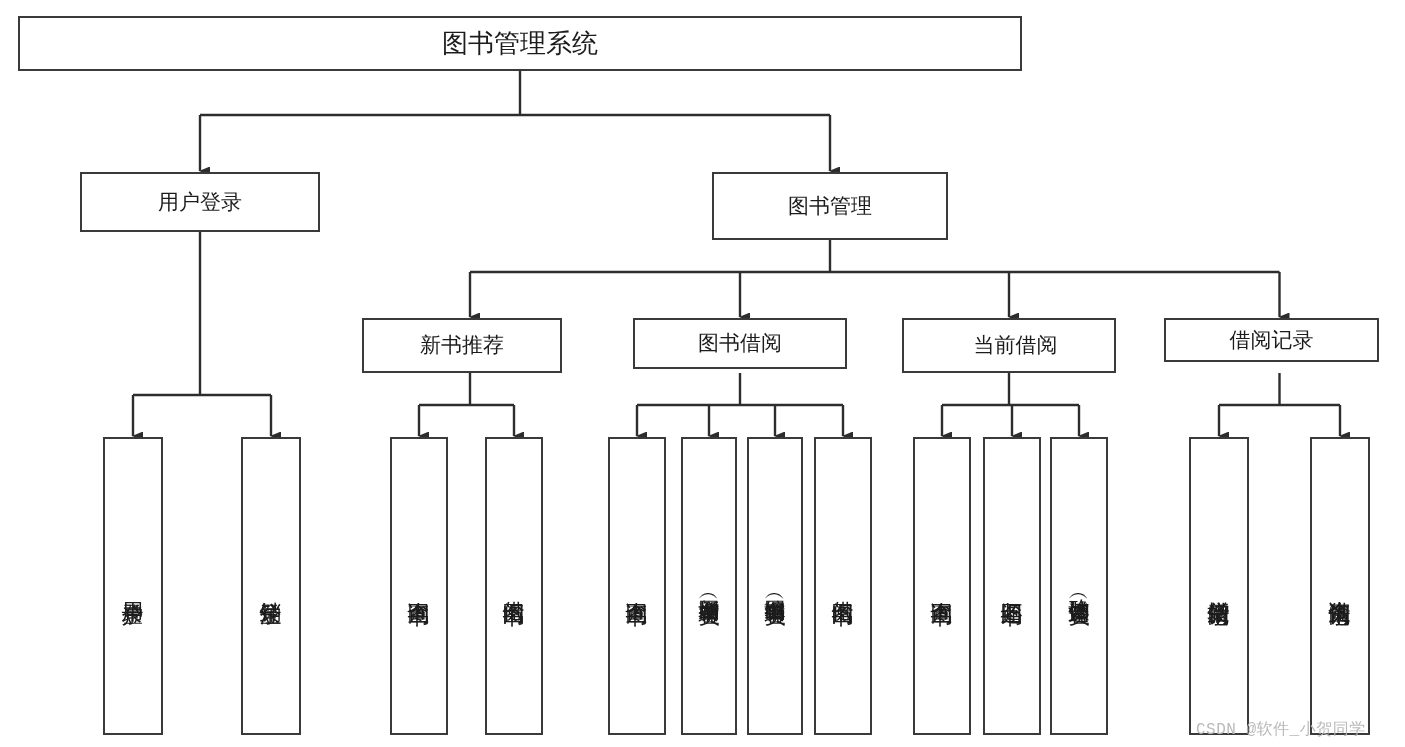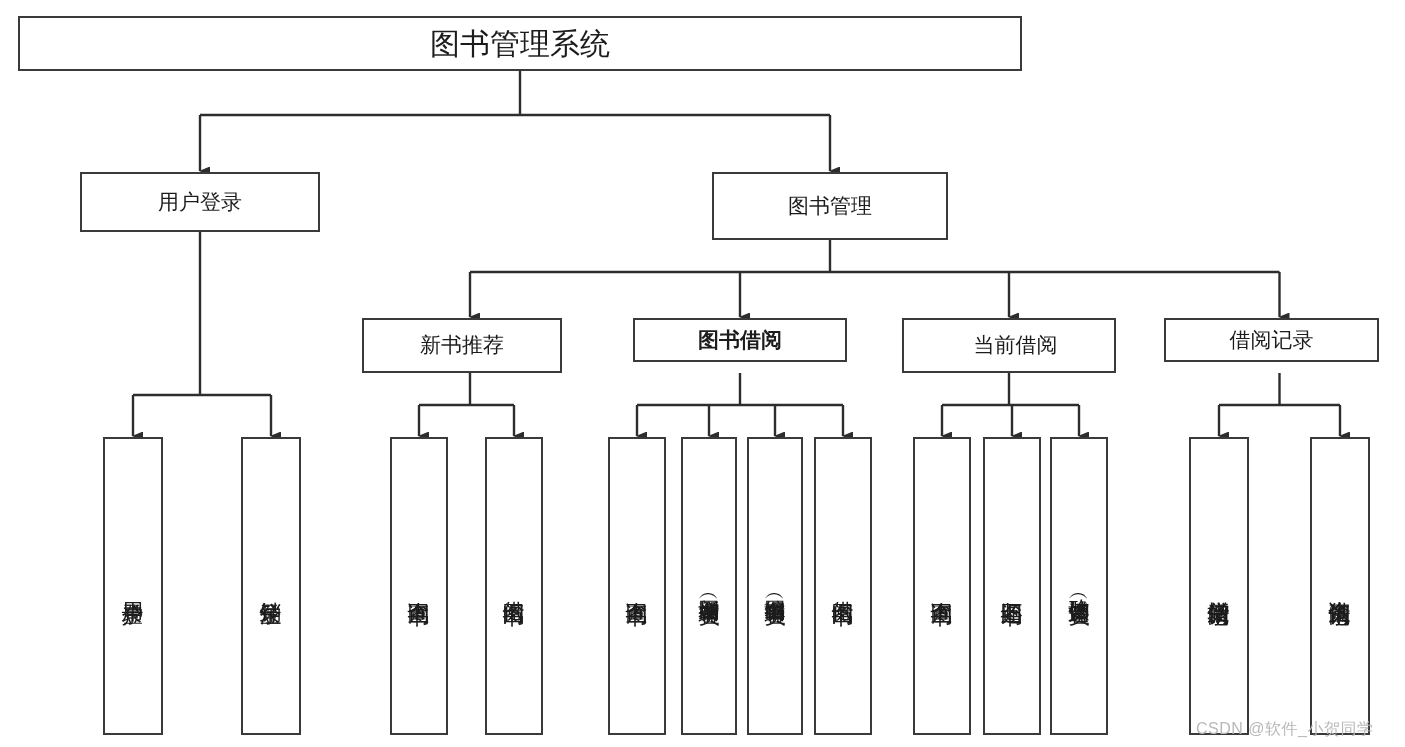--- a/index.html
+++ b/index.html
@@ -7,21 +7,21 @@
   body{font-family:"Liberation Sans","DejaVu Sans",sans-serif;}
   #stage{position:relative;width:1405px;height:747px;background:#ffffff;overflow:hidden;}
   #wires{position:absolute;left:0;top:0;width:1405px;height:747px;pointer-events:none;}
 
   .node{position:absolute;box-sizing:border-box;background:#ffffff;
         border:2px solid #3a3a3a;display:flex;align-items:center;justify-content:center;}
   .node .lbl{color:#1c1c1c;line-height:1.18;text-align:center;white-space:pre-wrap;}
 
   
   .node.h .lbl{font-size:21px;}
-  .node.root .lbl{font-size:30px;}
+  .node.root .lbl{font-size:26px;}
 
   
   .node.v{align-items:center;justify-content:center;padding:6px 0;}
   .node.v .lbl{
       writing-mode:vertical-rl;
       text-orientation:upright;
       -webkit-writing-mode:vertical-rl;
       font-size:22px;
       letter-spacing:1px;
       line-height:1.05;
@@ -84,21 +84,21 @@
       </div>
       <div class="node h" style="left: 80px; top: 172px; width: 240px; height: 60px;">
         <span class="lbl">用户登录</span>
       </div>
       <div class="node h" style="left: 712px; top: 172px; width: 236px; height: 68px;">
         <span class="lbl">图书管理</span>
       </div>
       <div class="node h" style="left: 362px; top: 318px; width: 200px; height: 55px;">
         <span class="lbl">新书推荐</span>
       </div>
-      <div class="node h" style="left: 633px; top: 318px; width: 214px; height: 44px; font-weight: bold;">
+      <div class="node h" style="left: 633px; top: 318px; width: 214px; height: 51px;">
         <span class="lbl">图书借阅</span>
       </div>
       <div class="node h" style="left: 902px; top: 318px; width: 214px; height: 55px; padding-left: 13px;">
         <span class="lbl">当前借阅</span>
       </div>
       <div class="node h" style="left: 1164px; top: 318px; width: 215px; height: 44px;">
         <span class="lbl">借阅记录</span>
       </div>
       <div class="node v" style="left: 103px; top: 437px; width: 60px; height: 298px;">
         <span class="lbl">用户登录</span>
@@ -134,14 +134,14 @@
         <span class="lbl">确认归还（管理员）</span>
       </div>
       <div class="node v" style="left: 1189px; top: 437px; width: 60px; height: 298px;">
         <span class="lbl">新增借阅记录</span>
       </div>
       <div class="node v" style="left: 1310px; top: 437px; width: 60px; height: 298px;">
         <span class="lbl">查询借阅记录</span>
       </div>
     </div>
 
-  <div id="watermark" style="left: 1196px; top: 719px;">CSDN @软件_小贺同学</div>
+  <div id="watermark" style="left: 1196px; top: 719px; font-family: Liberation Mono, monospace;">CSDN @软件_小贺同学</div>
 </div>
 
 </body></html>

